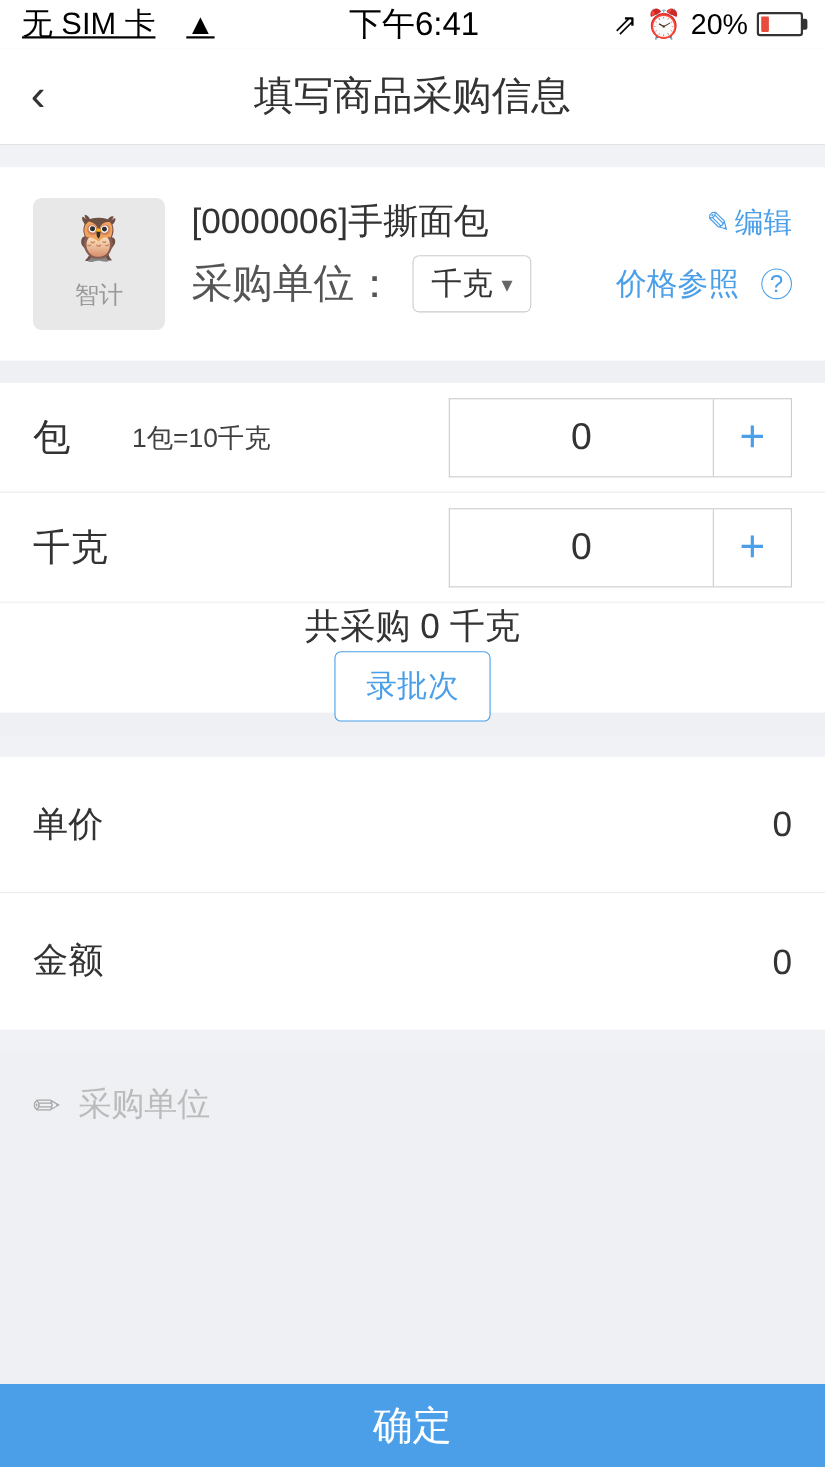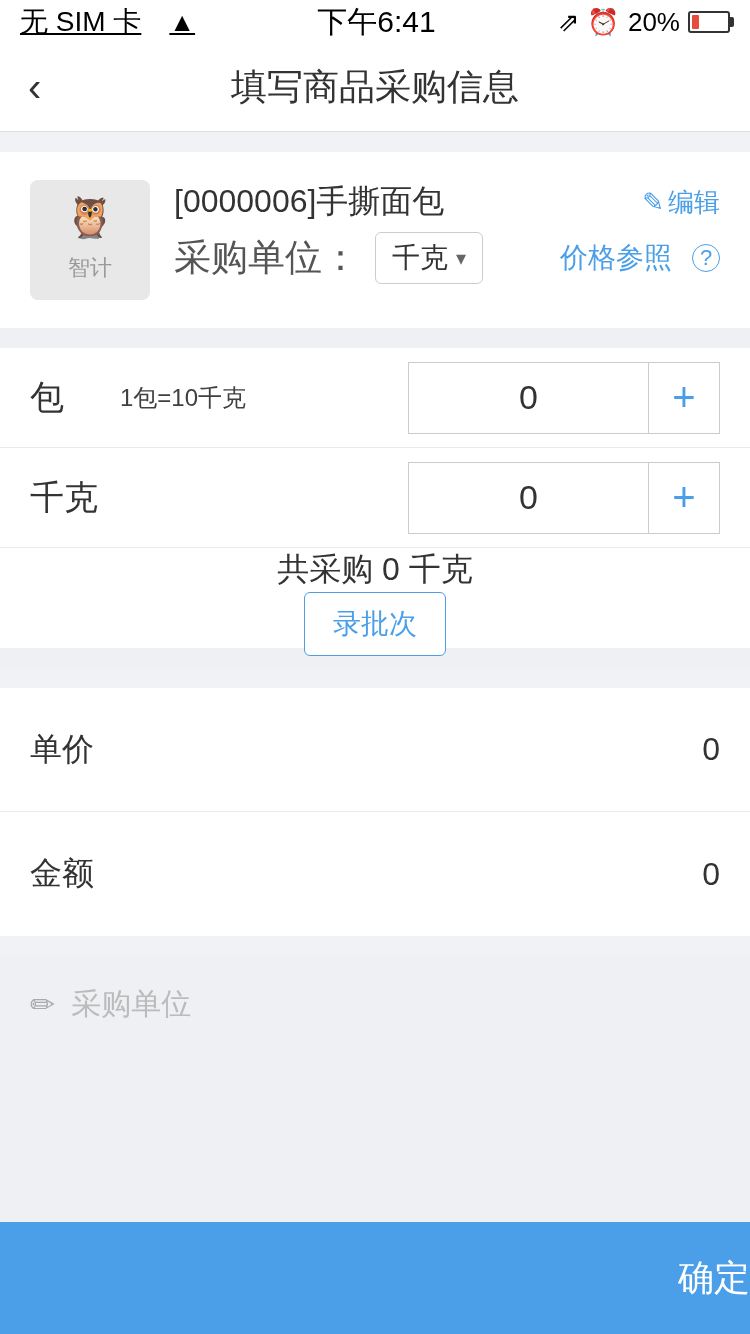--- a/index.html
+++ b/index.html
@@ -284,25 +284,25 @@
       flex: 1;
       background: #eef0f3;
       min-height: 280px;
     }
 
     
     .confirm-btn-wrap {
       position: fixed;
       bottom: 0;
       width: 750px;
-      height: 112px;
+      height: 76px;
       background: #4a9fe8;
       display: flex;
       align-items: center;
-      justify-content: flex-end;
+      justify-content: center;
       cursor: pointer;
     }
     .confirm-btn-label {
       font-size: 36px;
       color: #fff;
       font-weight: 500;
     }
 
     
     .wifi-icon { font-size: 26px; }

